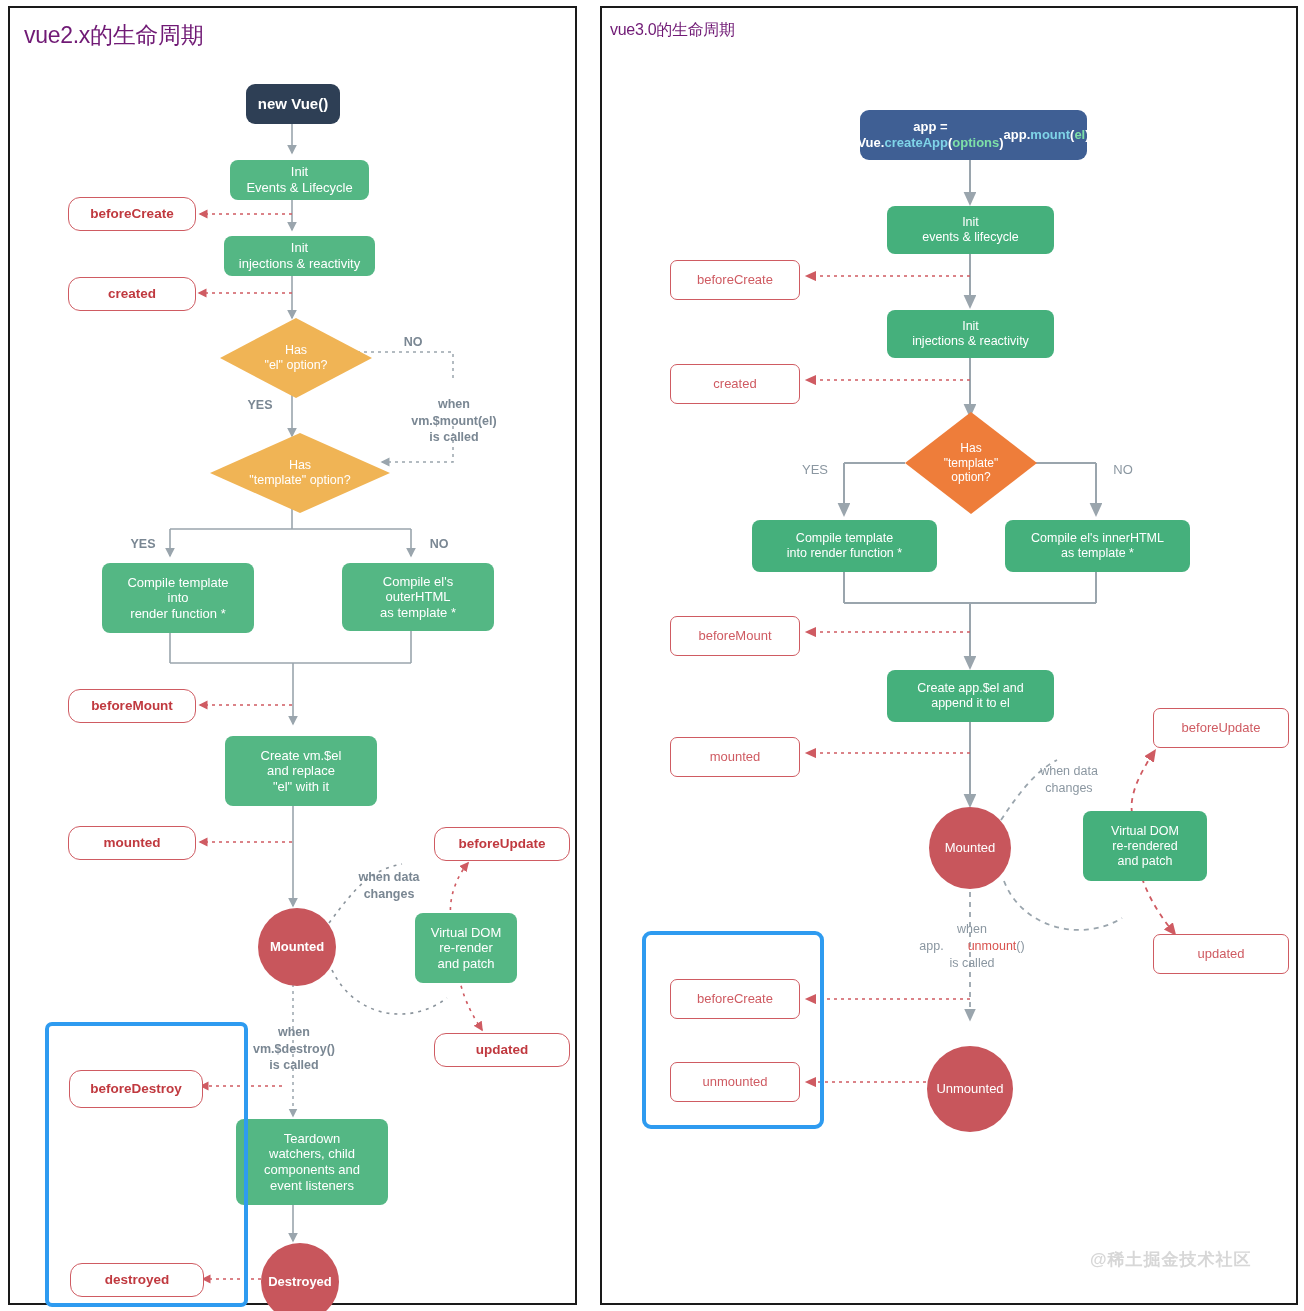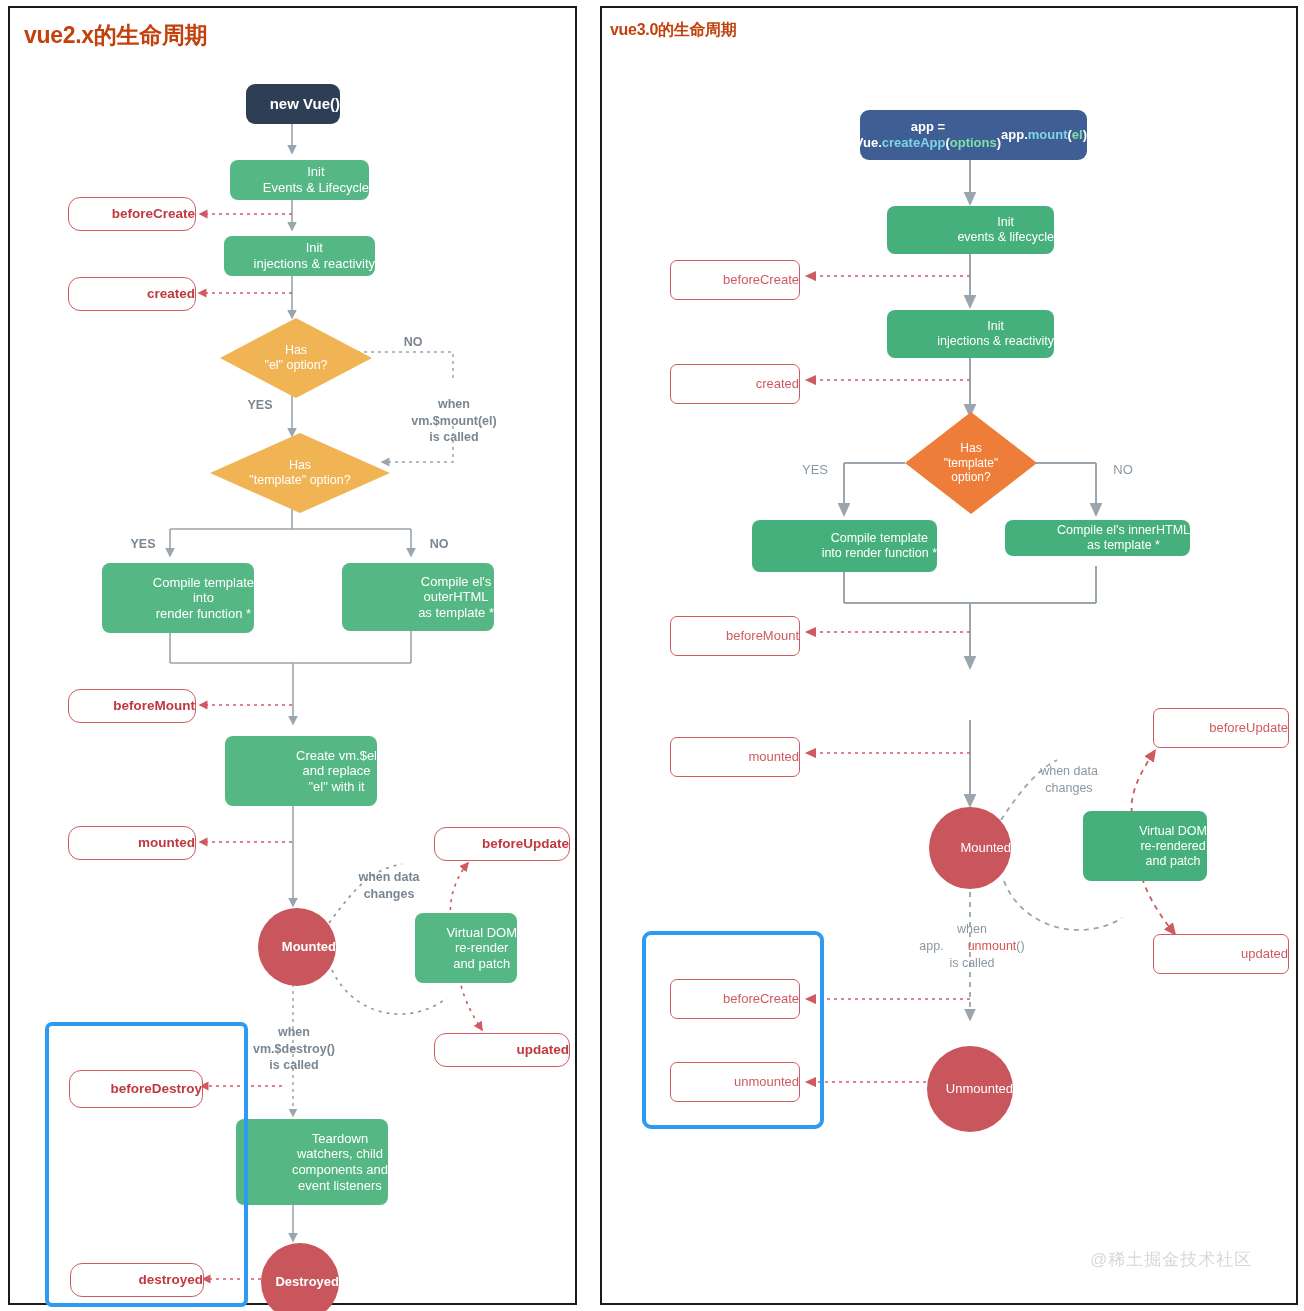--- a/index.html
+++ b/index.html
@@ -4,48 +4,48 @@
 <style>
   html,body{margin:0;padding:0;background:#ffffff;}
   body{width:1304px;height:1311px;font-family:"Liberation Sans","DejaVu Sans",sans-serif;}
   .stage{position:relative;width:1304px;height:1311px;overflow:hidden;background:#fff;}
 
   
   .panel{position:absolute;background:#fff;border:2px solid #1a1a1a;box-sizing:border-box;}
   #panel-left{left:8px;top:6px;width:569px;height:1299px;}
   #panel-right{left:600px;top:6px;width:698px;height:1299px;}
 
-  .panel-title{position:absolute;font-weight:bold;color:#c2410c;letter-spacing:-0.3px;}
+  .panel-title{position:absolute;font-weight:normal;color:#701a75;letter-spacing:-0.3px;}
   #title-left{left:14px;top:12px;font-size:23px;}
   #title-right{left:8px;top:12px;font-size:16px;}
 
   .canvas{position:absolute;left:0;top:0;width:100%;height:100%;}
 
   
-  .node{position:absolute;box-sizing:border-box;display:flex;align-items:center;justify-content:flex-end;text-align:center;line-height:1.2;}
+  .node{position:absolute;box-sizing:border-box;display:flex;align-items:center;justify-content:center;text-align:center;line-height:1.2;}
 
   .n-dark{background:#2e3f55;color:#fff;border-radius:9px;font-weight:bold;}
   .n-blue{background:#3f5f94;color:#fff;border-radius:9px;font-weight:bold;}
   .n-green{background:#54b784;color:#fff;border-radius:8px;}
   .n-green2{background:#45b07c;color:#fff;border-radius:8px;}
   .n-hook{background:#fff;border:1.6px solid #cf5b62;color:#c0393f;border-radius:12px;font-weight:bold;}
   .n-hook-thin{background:#fff;border:1.6px solid #cf5b62;color:#cf5b62;border-radius:7px;font-weight:normal;}
   .n-circle{background:#c8565c;color:#fff;border-radius:50%;font-weight:bold;}
   .n-circle-thin{background:#c8565c;color:#fff;border-radius:50%;font-weight:normal;}
 
   .diamond{position:absolute;}
   .diamond .dshape{position:absolute;left:0;top:0;width:100%;height:100%;}
   .diamond .dtext{position:absolute;left:0;top:0;width:100%;height:100%;display:flex;
       align-items:center;justify-content:center;text-align:center;color:#fff;line-height:1.2;}
 
   .label{position:absolute;color:#7a8793;font-weight:bold;line-height:1.3;text-align:center;}
   .label-thin{position:absolute;color:#8b97a1;font-weight:normal;line-height:1.35;text-align:center;}
 
   .footnote{position:absolute;color:#7f8b95;font-size:12.5px;line-height:1.6;text-align:center;}
-  .watermark{position:absolute;color:#d7d7d7;font-size:17px;letter-spacing:1px;}
+  .watermark{position:absolute;color:#d7d7d7;font-size:17px;letter-spacing:1px;font-weight:bold;}
 
   .kw-cyan{color:#7fd4e8;}
   .kw-green{color:#7ee0a8;}
   .kw-red{color:#d9534f;margin-left:24px;}
 </style>
 </head>
 <body>
 
 <div class="stage">
 
@@ -323,25 +323,29 @@
 "template"
 option?</span>
       </div>
     </div>
 
     <div class="node n-green2" style="left:150px;top:512px;width:185px;height:52px;font-size:12.5px;white-space:pre-line;">
       <span>Compile template
 into render function *</span>
     </div>
 
-    <div class="node n-green2" style="left:403px;top:512px;width:185px;height:36px;font-size:12.5px;white-space:pre-line;">
+    <div class="node n-green2" style="left:403px;top:512px;width:185px;height:52px;font-size:12.5px;white-space:pre-line;">
       <span>Compile el's innerHTML
 as template *</span>
     </div>
 
+    <div class="node n-green2" style="left:285px;top:662px;width:167px;height:52px;font-size:12.5px;white-space:pre-line;">
+      <span>Create app.$el and
+append it to el</span>
+    </div>
 
     <div class="node n-circle-thin" style="left:327px;top:799px;width:82px;height:82px;font-size:13px;">
       <span>Mounted</span>
     </div>
 
     <div class="node n-green2" style="left:481px;top:803px;width:124px;height:70px;font-size:12.5px;white-space:pre-line;">
       <span>Virtual DOM
 re-rendered
 and patch</span>
     </div>

